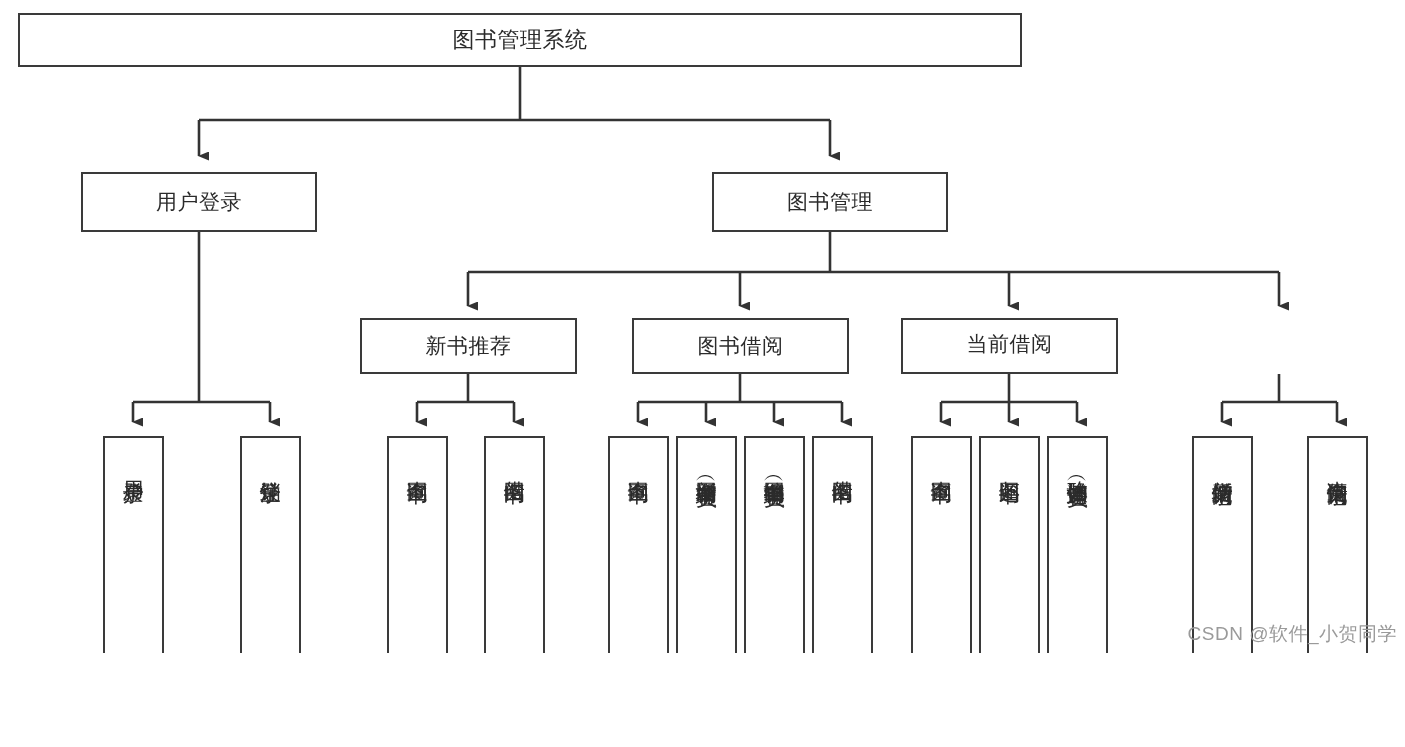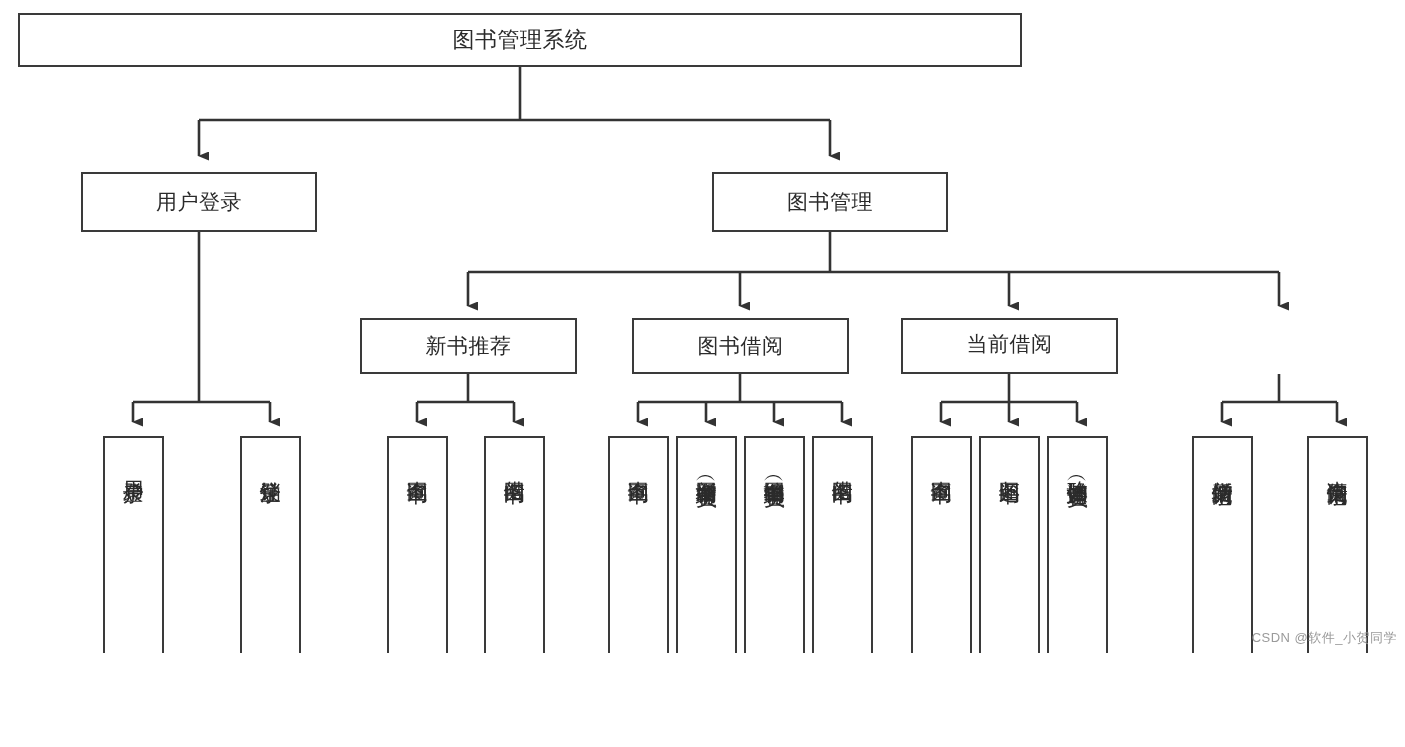--- a/index.html
+++ b/index.html
@@ -55,21 +55,21 @@
     text-orientation: upright;
     font-size: 21px;
     line-height: 1.22;
     letter-spacing: 1px;
     white-space: nowrap;
   }
   .watermark {
     position: absolute;
     right: 8px;
     bottom: 6px;
-    font-size: 13px;
+    font-size: 19px;
     color: #9a9a9a;
     letter-spacing: 0.5px;
     white-space: nowrap;
   }
 </style>
 </head>
 <body>
 
 <div id="diagram-root">
 

